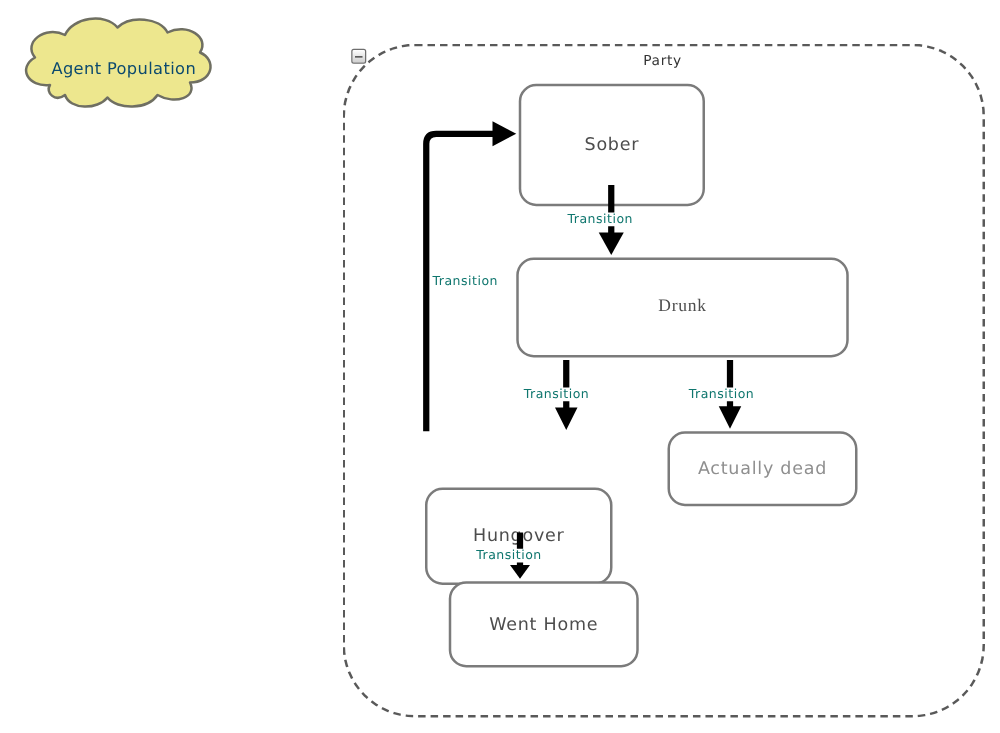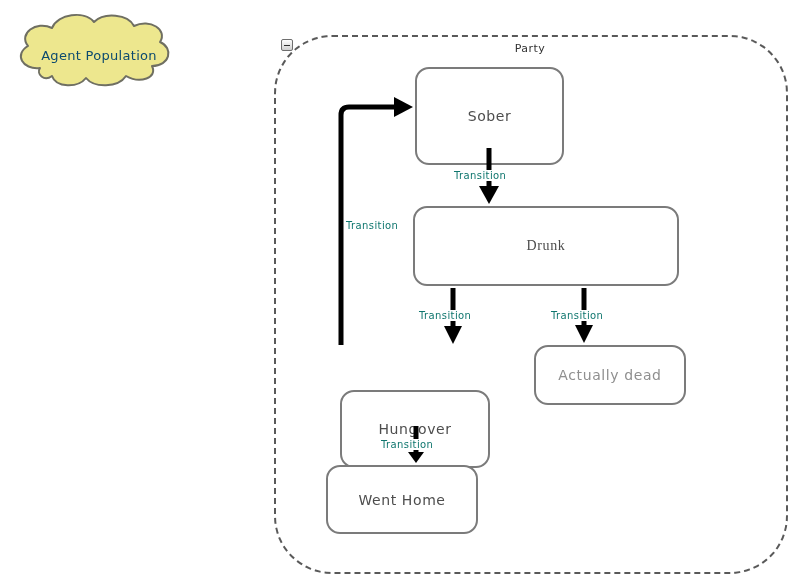--- a/index.html
+++ b/index.html
@@ -27,21 +27,21 @@
 
   
   .state { position: absolute; background: #ffffff; border: 2px solid #7b7b7b;
     border-radius: 14px; display: flex; align-items: center; justify-content: center;
     z-index: 1; }
   .state span { font-size: 14px; letter-spacing: 0.6px; white-space: nowrap; }
   .st-sober    { left: 415px; top: 67px;  width: 149px; height: 98px; }
   .st-drunk    { left: 413px; top: 206px; width: 266px; height: 80px; font-family: Liberation Serif, serif; }
   .st-hungover { left: 340px; top: 346px; width: 150px; height: 78px; margin-top: 44px; }
   .st-dead     { left: 534px; top: 345px; width: 152px; height: 60px; }
-  .st-wenthome { left: 326px; top: 465px; width: 152px; height: 69px; }
+  .st-wenthome { left: 359px; top: 465px; width: 152px; height: 69px; }
   .st-sober span, .st-drunk span, .st-hungover span, .st-wenthome span { color: #4d4d4d; }
   .st-dead span { color: #8f8f8f; }
 
   
   .arrows { position: absolute; inset: 0; z-index: 2; pointer-events: none; }
 
   
   .tlabel { position: absolute; z-index: 3; background: #ffffff; padding: 0 2px;
     font-size: 10px; color: #0f766e; letter-spacing: 0.4px; white-space: nowrap; }
   .tl-sober-drunk   { left: 452px; top: 170px; }

